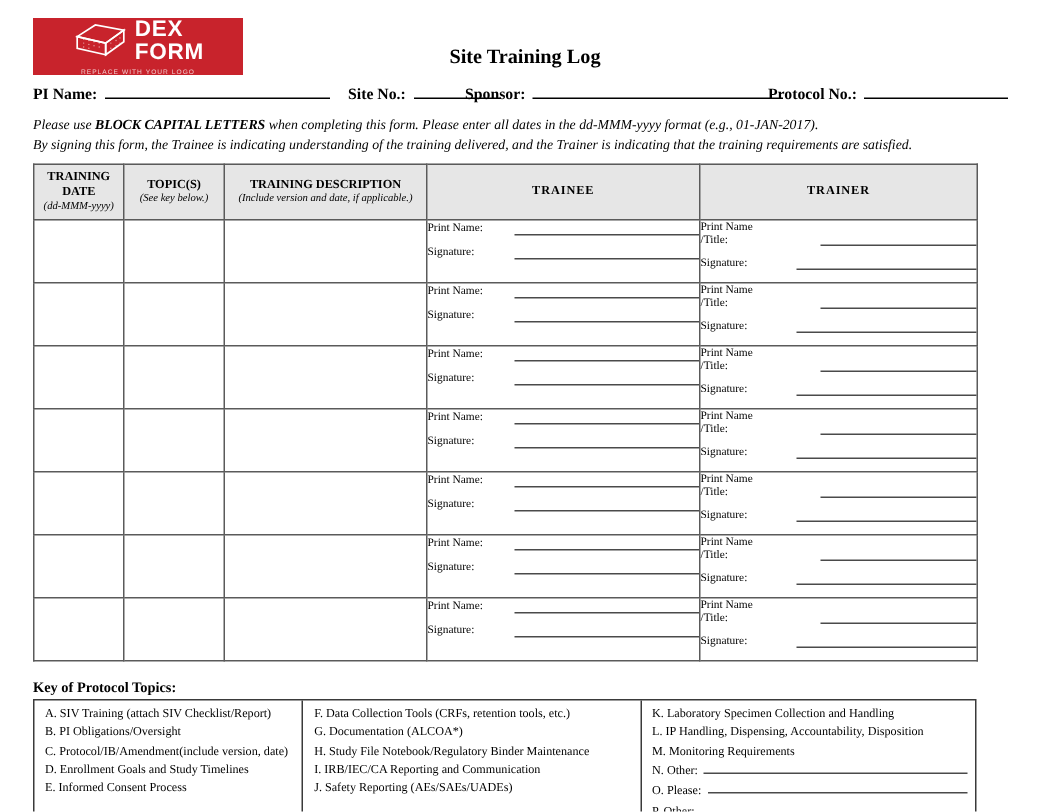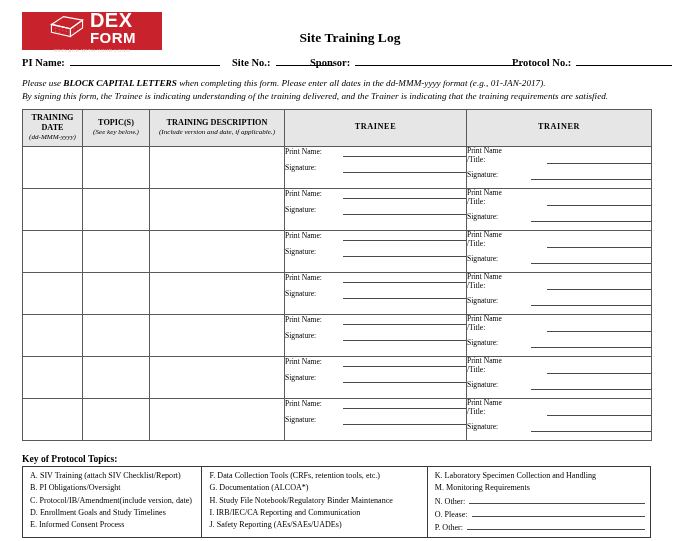--- a/index.html
+++ b/index.html
@@ -50,21 +50,21 @@
     flex: none;
   }
   .logo-text {
     display: flex;
     flex-direction: column;
     line-height: 1;
     color: #ffffff;
     font-family: "Liberation Sans", sans-serif;
     font-weight: bold;
   }
-  .logo-text .l1 { font-size: 20px; letter-spacing: 0.5px; }
+  .logo-text .l1 { font-size: 15px; letter-spacing: 0.5px; }
   .logo-text .l2 { font-size: 15px; letter-spacing: 0.5px; }
   .logo-sub {
     margin-top: 3px;
     font-family: "Liberation Sans", sans-serif;
     font-size: 4.4px;
     color: #f0c9cb;
     letter-spacing: 0.7px;
   }
   .doc-title {
     position: absolute;
@@ -505,20 +505,21 @@
       </div>
       <div class="key-col c2">
         <div class="key-item">F. Data Collection Tools (CRFs,  retention tools, etc.)</div>
         <div class="key-item">G. Documentation (ALCOA*)</div>
         <div class="key-item">H. Study File Notebook/Regulatory Binder Maintenance</div>
         <div class="key-item">I. IRB/IEC/CA Reporting and Communication</div>
         <div class="key-item">J. Safety Reporting (AEs/SAEs/UADEs)</div>
       </div>
       <div class="key-col c3">
         <div class="key-item">K. Laboratory Specimen Collection and Handling</div>
+        <div class="key-item">L. IP Handling, Dispensing, Accountability, Disposition</div>
         <div class="key-item">M. Monitoring Requirements</div>
         <div class="key-item other">
           <span>N. Other:</span>
           <span class="orule"></span>
         </div>
         <div class="key-item other">
           <span>O. Please:</span>
           <span class="orule"></span>
         </div>
         <div class="key-item other">

